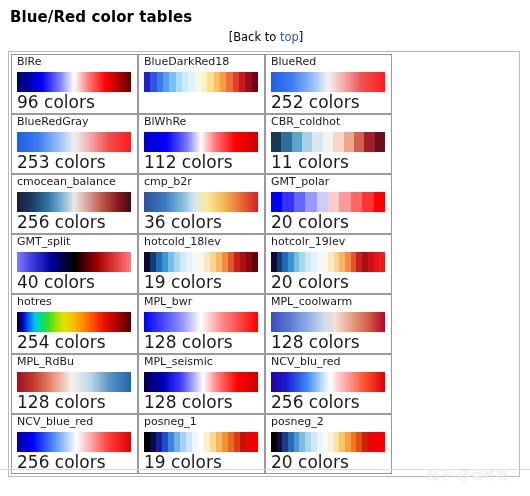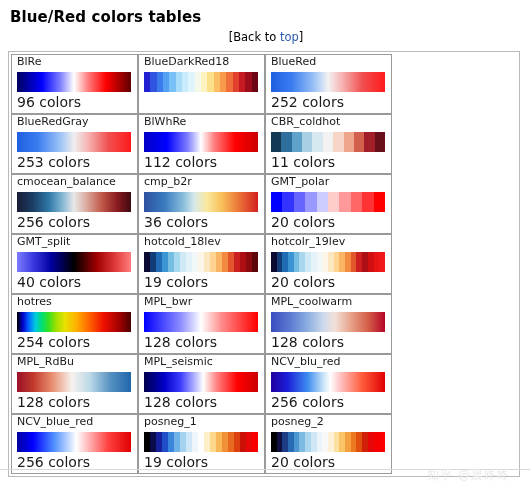--- a/index.html
+++ b/index.html
@@ -65,21 +65,21 @@
     margin-bottom: 3px;
     font-family: "DejaVu Sans", "Liberation Sans", sans-serif;
   }
   .bar {
     height: 20px;
     width: 114px;
     border: 0;
     display: block;
   }
   .cell-count {
-    font-size: 14px;
+    font-size: 17px;
     line-height: 15px;
     color: #1a1a1a;
     margin-top: 3px;
     font-family: "DejaVu Sans", "Liberation Sans", sans-serif;
   }
   .watermark {
     position: absolute;
     right: 20px;
     bottom: 12px;
     font-size: 12px;
@@ -94,21 +94,21 @@
     right: 0;
     bottom: 26px;
     border-bottom: 1px solid #d8d8d8;
   }
 </style>
 </head>
 <body>
 
 <div class="page">
 
-  <div id="page-title">Blue/Red colors tables</div>
+  <div id="page-title">Blue/Red color tables</div>
 
   <div class="backline"><span>[Back to </span><a href="#">top</a><span>]</span></div>
 
   <div class="grid-wrap">
     <div class="grid" id="grid">
         <div class="cell">
           <div class="cell-name">BlRe</div>
           <div class="bar" style="background: linear-gradient(to right, rgb(0, 0, 95) 0%, rgb(0, 0, 255) 22%, rgb(128, 128, 255) 38%, rgb(255, 255, 255) 50%, rgb(255, 128, 128) 62%, rgb(255, 0, 0) 78%, rgb(95, 0, 0) 100%);"></div>
           <div class="cell-count">96 colors</div>
         </div>

